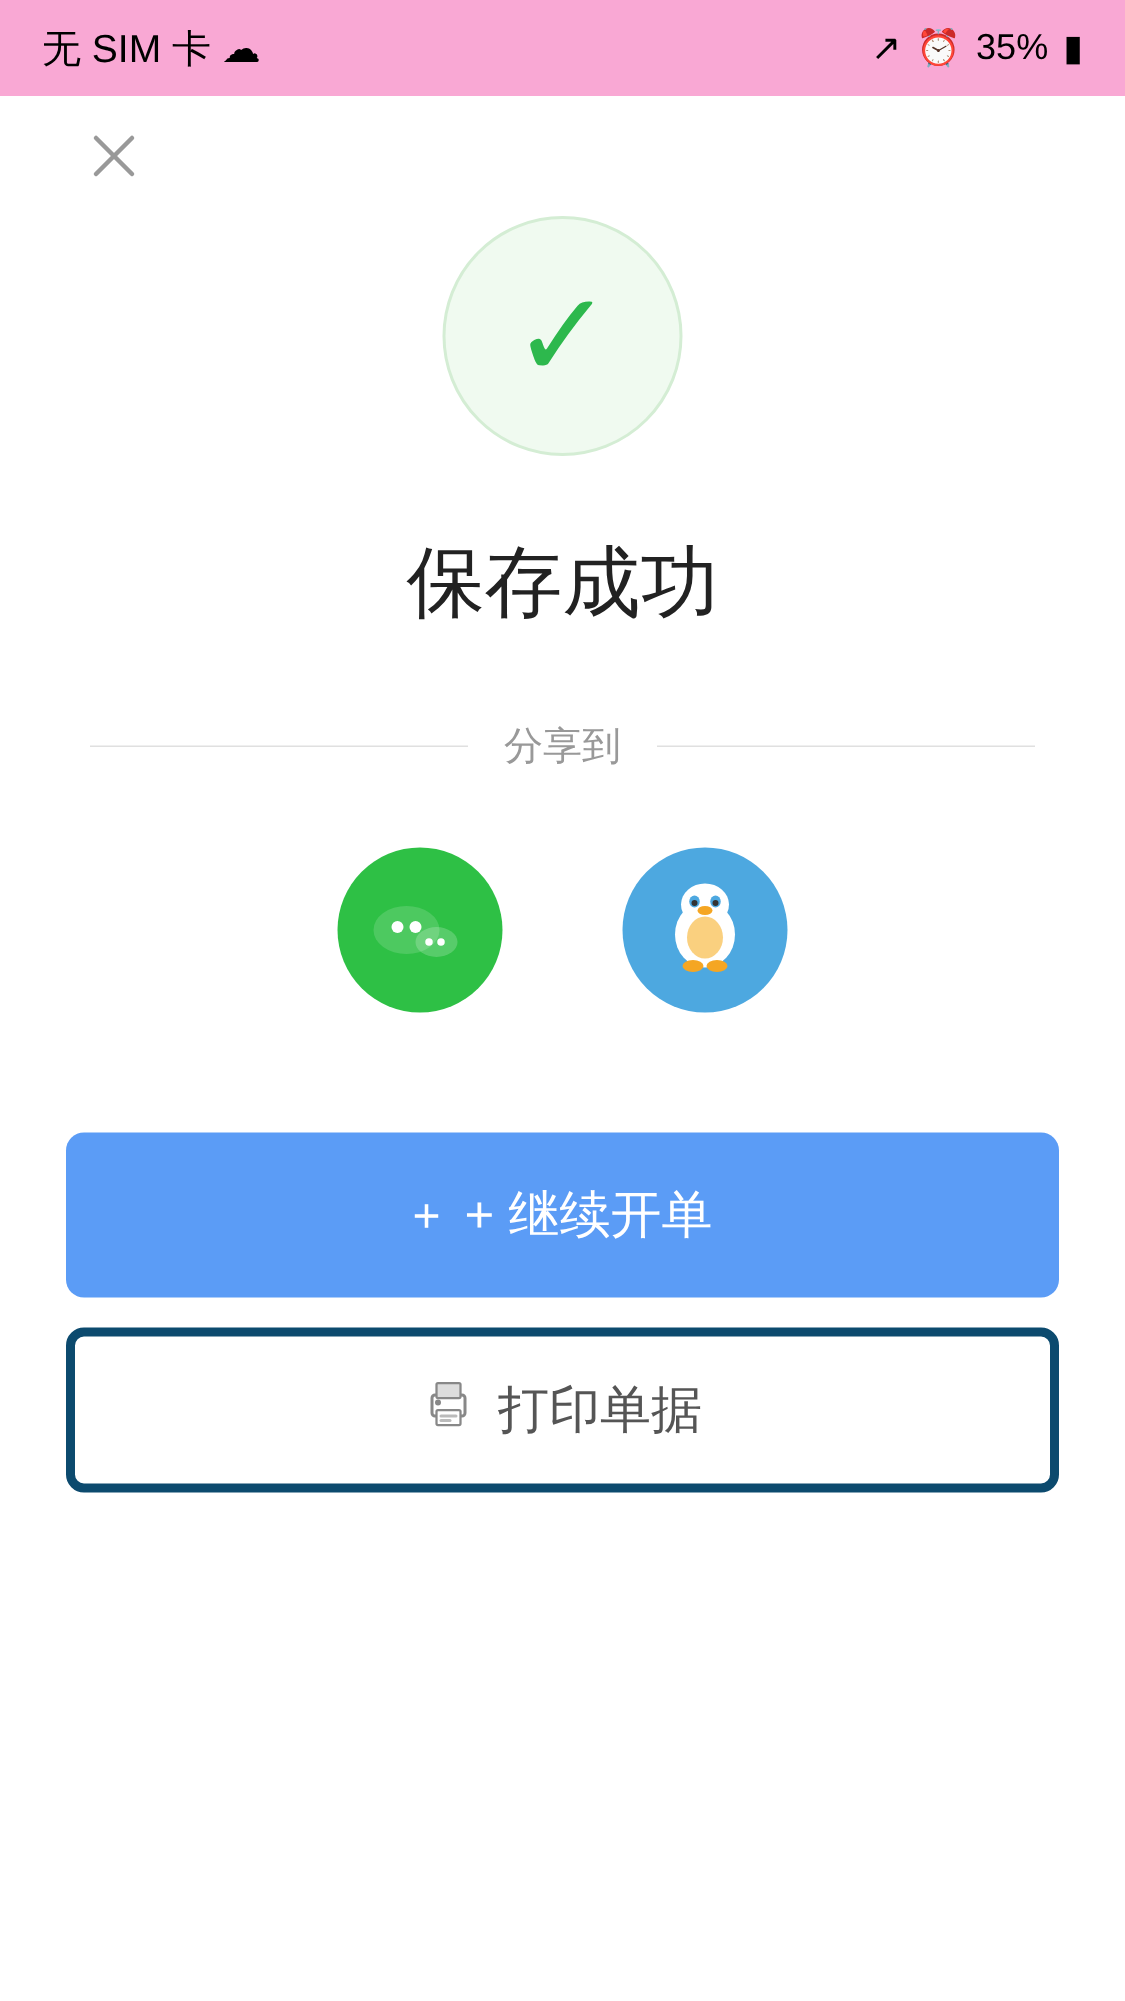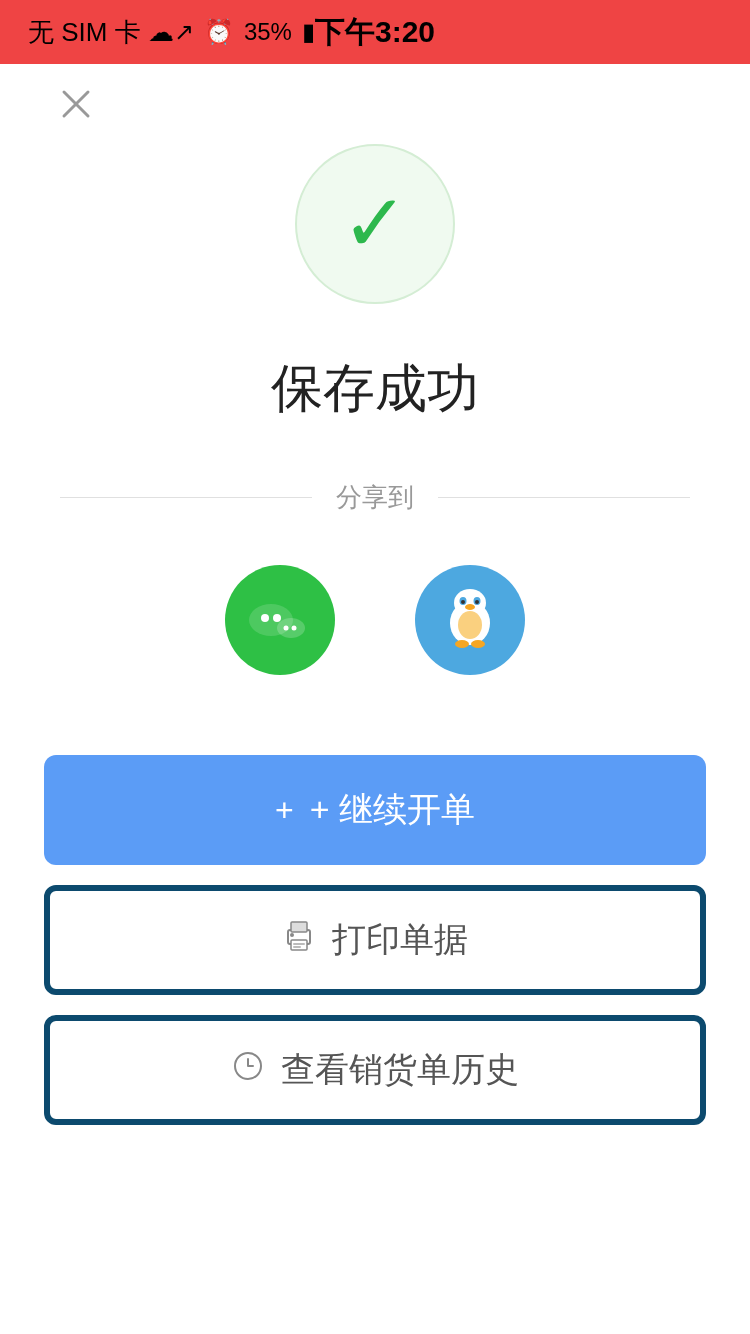--- a/index.html
+++ b/index.html
@@ -11,23 +11,24 @@
       background: #ffffff;
       font-family: -apple-system, "PingFang SC", "Helvetica Neue", sans-serif;
       overflow: hidden;
       position: relative;
     }
 
     
     .status-bar {
       width: 100%;
       height: 64px;
-      background: #ef4444;
-      display: flex;
-      align-items: center;
+      background: #f9a8d4;
+      display: flex;
+      align-items: center;
+      justify-content: space-between;
       padding: 0 28px;
       position: relative;
     }
 
     .status-left {
       display: flex;
       align-items: center;
       gap: 10px;
       font-size: 26px;
       color: #000;
@@ -190,21 +191,20 @@
       font-size: 32px;
     }
   </style>
 </head>
 <body>
 
 <div class="status-bar">
   <div class="status-left">
     <span>无 SIM 卡 ☁</span>
   </div>
-  <div class="status-center">下午3:20</div>
   <div class="status-right">
     <span>↗</span>
     <span>⏰</span>
     <span>35%</span>
     <span>▮</span>
   </div>
 </div>
 
 <div class="close-btn">
   <svg class="close-icon-svg" viewBox="0 0 36 36" fill="none" xmlns="http://www.w3.org/2000/svg">
@@ -278,25 +278,16 @@
           <rect x="9" y="2" width="16" height="10" rx="1" fill="#ddd" stroke="#888" stroke-width="1.5"></rect>
           <rect x="9" y="20" width="16" height="10" rx="1" fill="#fff" stroke="#888" stroke-width="1.5"></rect>
           <rect x="11" y="23" width="12" height="2" rx="1" fill="#bbb"></rect>
           <rect x="11" y="26" width="8" height="2" rx="1" fill="#bbb"></rect>
           <circle cx="10" cy="15" r="2" fill="#888"></circle>
         </svg>
       </span>
       <span>打印单据</span>
     </button>
 
-    <button class="action-btn btn-secondary">
-      <span class="btn-icon">
-        <svg width="34" height="34" viewBox="0 0 34 34" fill="none" xmlns="http://www.w3.org/2000/svg">
-          <circle cx="17" cy="17" r="13" stroke="#888" stroke-width="2"></circle>
-          <path d="M17 10 L17 17 L22 17" stroke="#888" stroke-width="2" stroke-linecap="round" stroke-linejoin="round"></path>
-        </svg>
-      </span>
-      <span>查看销货单历史</span>
-    </button>
 
   </div>
 
 </div>
 
 </body></html>

